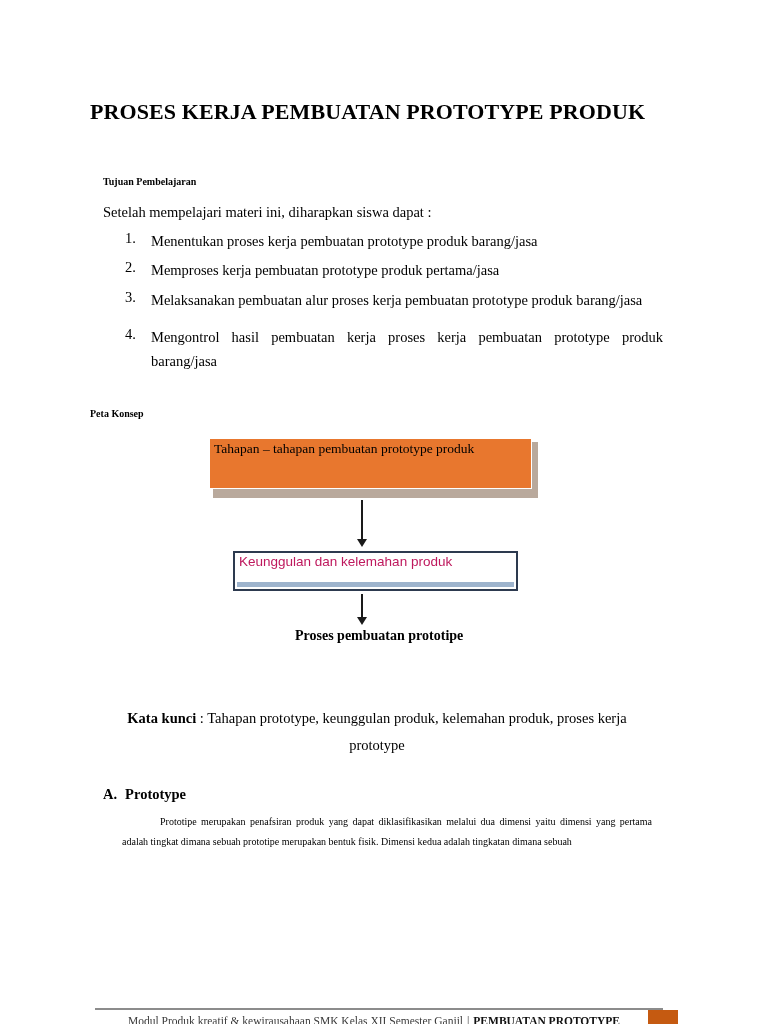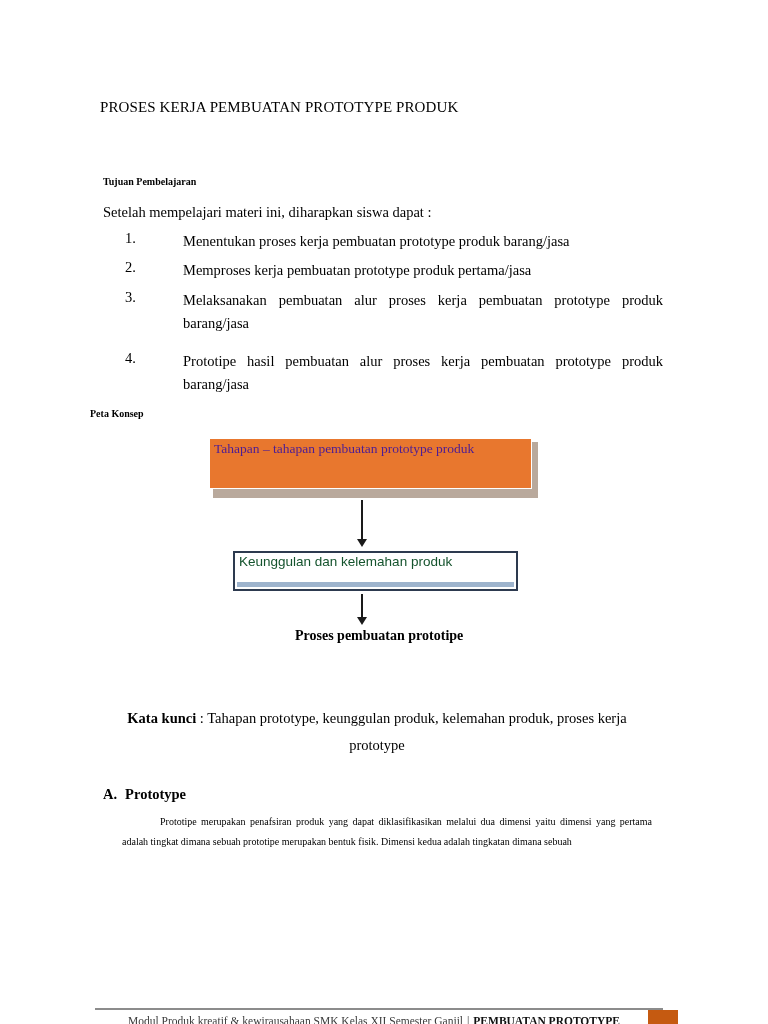--- a/index.html
+++ b/index.html
@@ -15,24 +15,24 @@
     position: relative;
     width: 768px;
     height: 1024px;
     background: #ffffff;
     overflow: hidden;
   }
 
   
   .doc-title {
     position: absolute;
-    left: 100px;
+    left: 90px;
     top: 99px;
-    font-size: 15px;
-    font-weight: normal;
+    font-size: 22px;
+    font-weight: bold;
     letter-spacing: 0.1px;
     white-space: nowrap;
   }
 
   
   .subhead {
     position: absolute;
     font-weight: bold;
     font-size: 10px;
   }
@@ -61,21 +61,20 @@
     width: 26px;
     flex: 0 0 26px;
     text-align: left;
     padding-left: 22px;
     box-sizing: content-box;
   }
   .obj-item .txt {
     flex: 1;
     text-align: justify;
     line-height: 1.62;
-    margin-left: 32px;
   }
   .obj-item.spaced { margin-top: 14px; }
 
   
   #peta-konsep-heading { left: 90px; top: 408px; }
 
   .diagram { position: absolute; left: 0; top: 0; width: 768px; height: 1024px; pointer-events: none; }
 
   .orange-shadow {
     position: absolute;
@@ -93,21 +92,21 @@
     height: 51px;
     background: #e8772e;
     border: 1px solid #ffffff;
     box-sizing: border-box;
   }
   .orange-box .label {
     position: absolute;
     left: 4px;
     top: 2px;
     font-size: 13.5px;
-    color: #4c1d95;
+    color: #000000;
     white-space: nowrap;
   }
 
   .arrow-line {
     position: absolute;
     width: 2px;
     background: #1a1a1a;
   }
   .arrow-head {
     position: absolute;
@@ -139,21 +138,21 @@
     bottom: 2px;
     height: 5px;
     background: #9eb4cd;
   }
   .blue-box .label {
     position: absolute;
     left: 4px;
     top: 1px;
     font-family: "Liberation Sans", "DejaVu Sans", sans-serif;
     font-size: 13.5px;
-    color: #14532d;
+    color: #be185d;
     white-space: nowrap;
   }
 
   #diagram-caption {
     position: absolute;
     left: 295px;
     top: 628px;
     font-weight: bold;
     font-size: 14px;
     white-space: nowrap;
@@ -239,21 +238,21 @@
     <div class="obj-item">
       <span class="num">2.</span>
       <span class="txt">Memproses kerja pembuatan prototype produk pertama/jasa</span>
     </div>
     <div class="obj-item">
       <span class="num">3.</span>
       <span class="txt">Melaksanakan pembuatan alur proses kerja pembuatan prototype produk barang/jasa</span>
     </div>
     <div class="obj-item spaced">
       <span class="num">4.</span>
-      <span class="txt">Prototipe hasil pembuatan alur proses kerja pembuatan prototype produk barang/jasa</span>
+      <span class="txt">Mengontrol hasil pembuatan kerja proses kerja pembuatan prototype produk barang/jasa</span>
     </div>
   </div>
 
   <div class="subhead" id="peta-konsep-heading">Peta Konsep</div>
 
   <div class="diagram">
 
     <div class="orange-shadow"></div>
     <div class="orange-box">
       <span class="label">Tahapan – tahapan pembuatan prototype produk</span>

